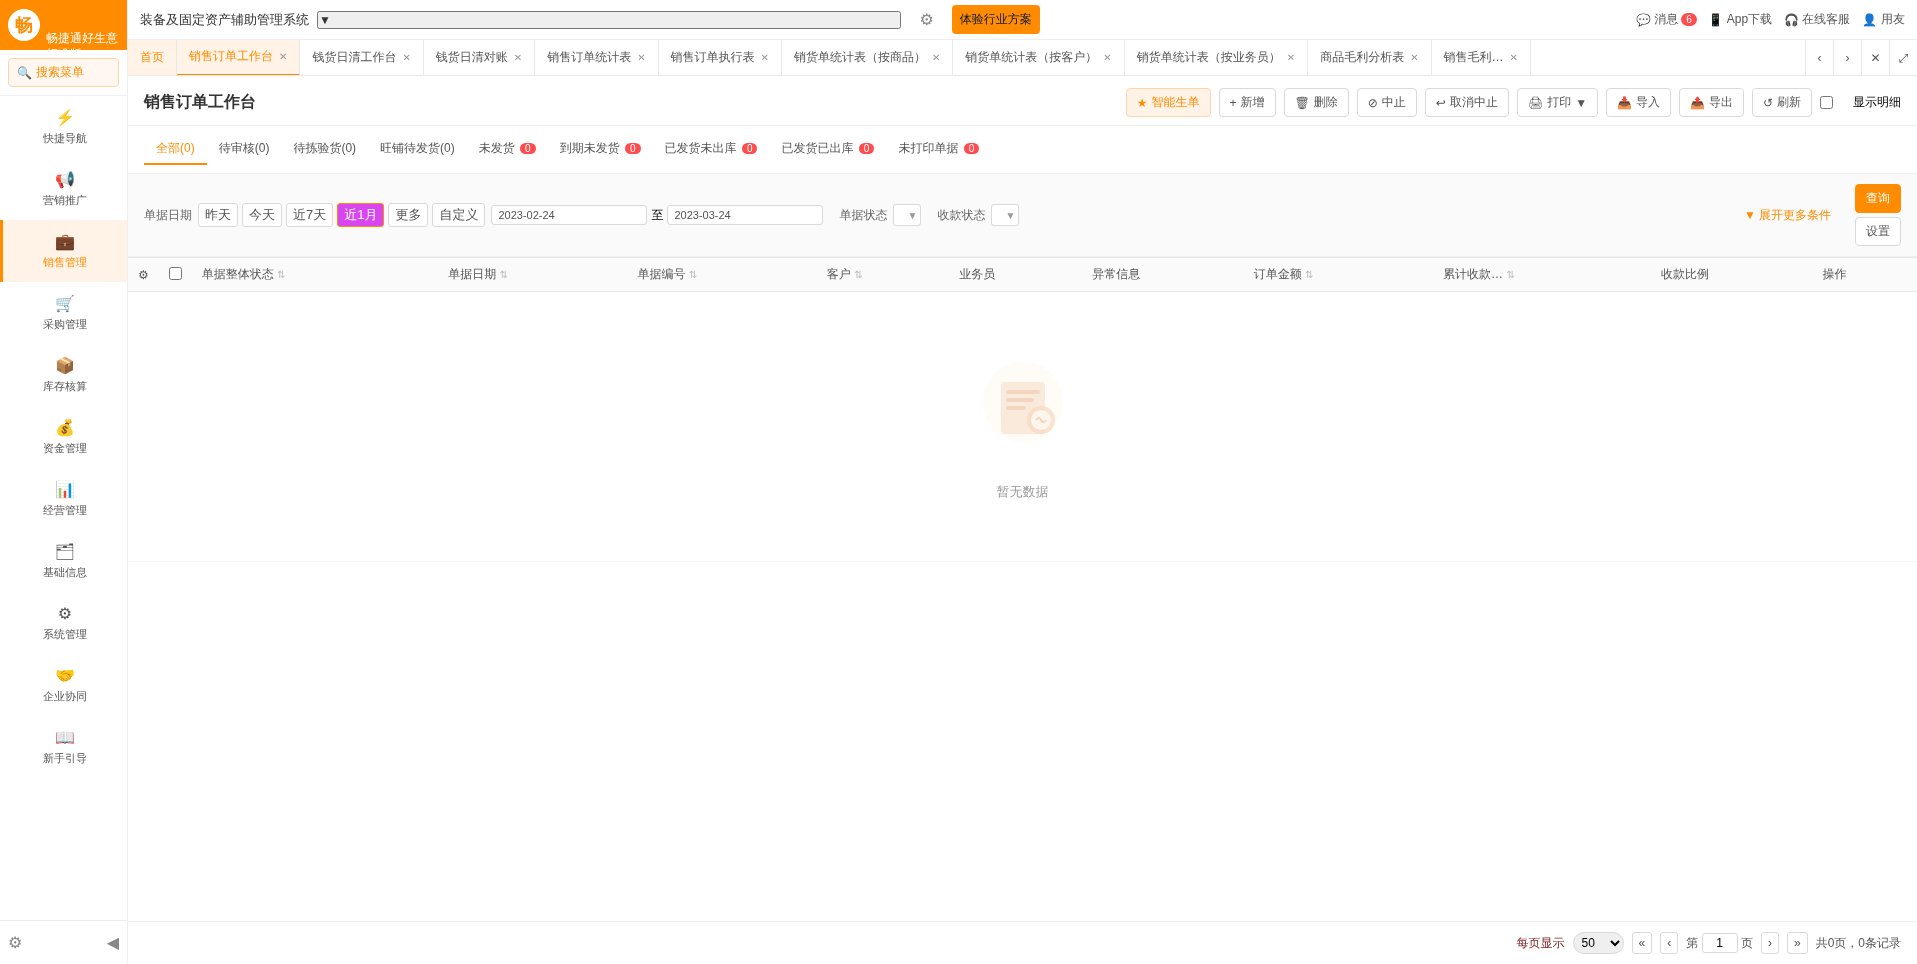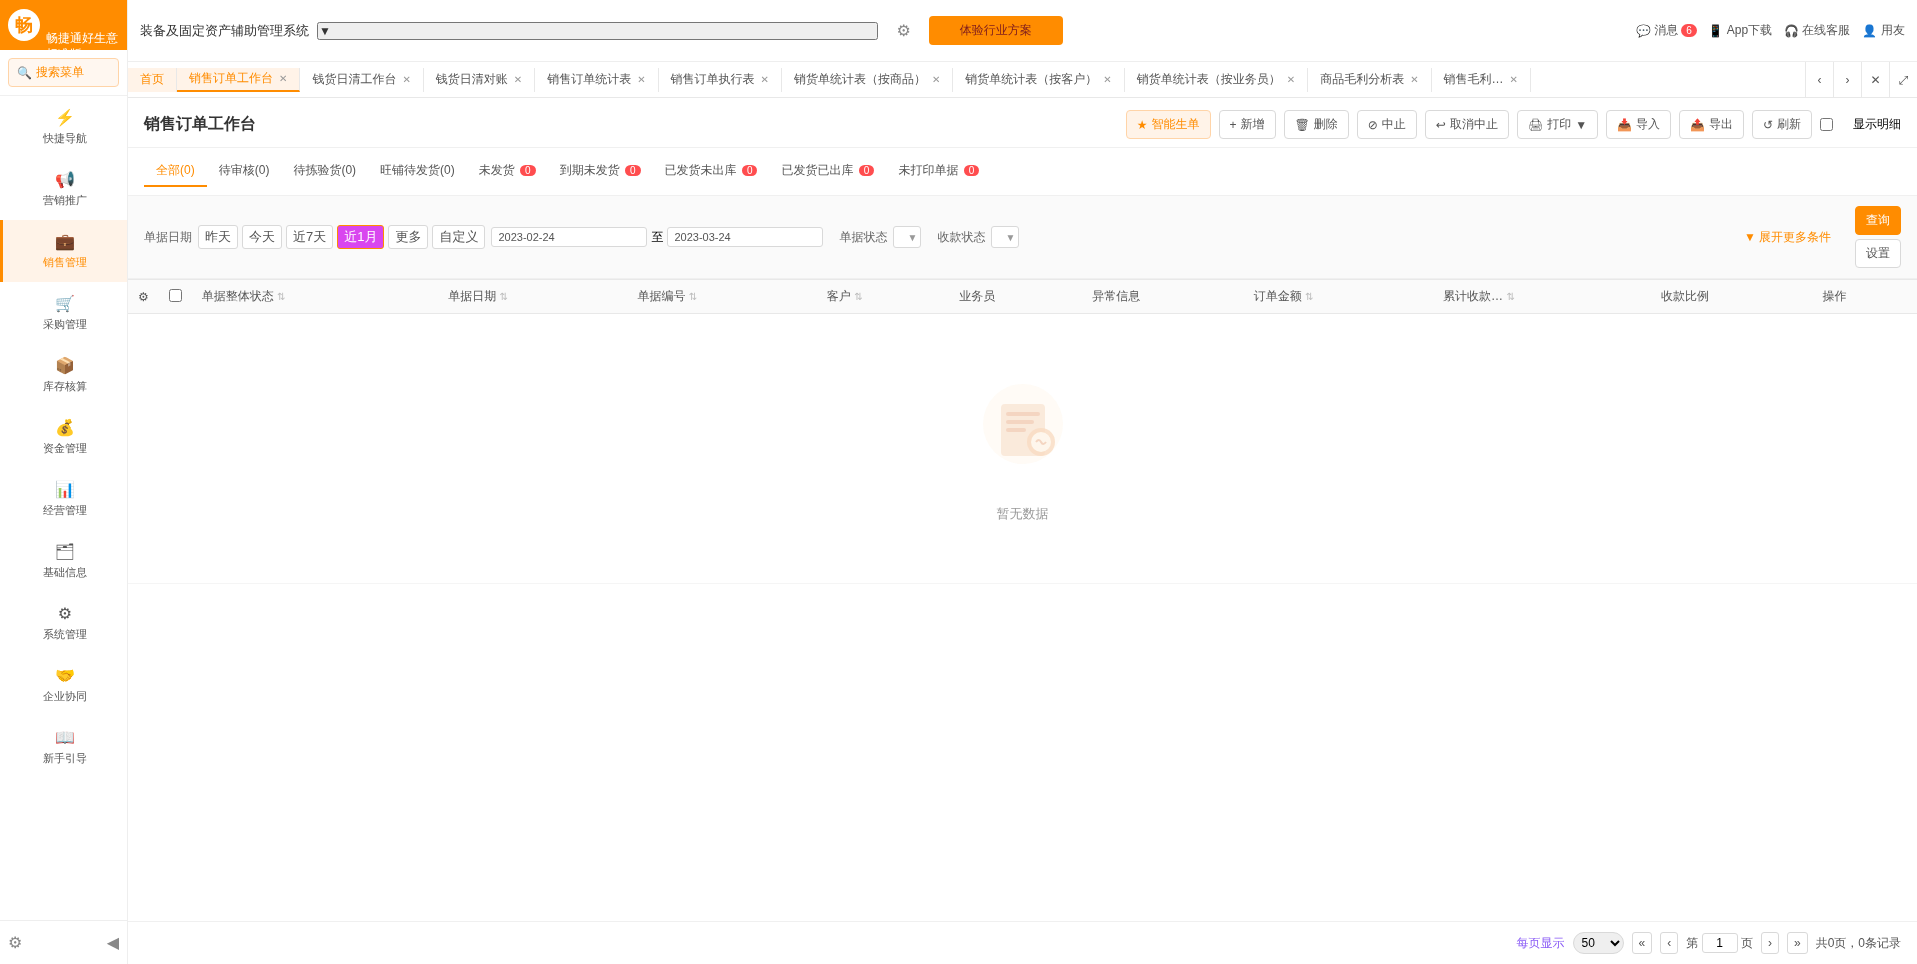--- a/index.html
+++ b/index.html
@@ -16,31 +16,31 @@
     .sidebar-item { padding: 12px 8px; display: flex; flex-direction: column; align-items: center; cursor: pointer; color: #555; gap: 4px; border-left: 3px solid transparent; }
     .sidebar-item.active { background: #fff3e8; color: #ff8c00; border-left: 3px solid #ff8c00; }
     .sidebar-item .item-icon { font-size: 16px; }
     .sidebar-item .item-label { font-size: 11px; text-align: center; }
     .sidebar-footer { padding: 12px 8px; display: flex; justify-content: space-between; align-items: center; border-top: 1px solid #eee; }
 
     
     .main { flex: 1; display: flex; flex-direction: column; overflow: hidden; }
 
     
-    .topbar { height: 62px; background: #fff; border-bottom: 1px solid #eee; display: flex; align-items: center; padding: 0 12px; gap: 8px; }
+    .topbar { height: 40px; background: #fff; border-bottom: 1px solid #eee; display: flex; align-items: center; padding: 0 12px; gap: 8px; }
     .topbar-title { font-size: 13px; color: #333; flex: 1; display: flex; align-items: center; gap: 6px; }
     .topbar-actions { display: flex; align-items: center; gap: 12px; }
     .topbar-actions .icon-btn { display: flex; align-items: center; gap: 3px; color: #555; cursor: pointer; font-size: 12px; }
     .topbar-actions .badge { background: #ff4d4f; color: white; border-radius: 10px; padding: 1px 5px; font-size: 10px; }
-    .topbar-btn-orange { background: #ff8c00; color: #7f1d1d; border: none; border-radius: 4px; padding: 6px 31px; cursor: pointer; font-size: 12px; }
+    .topbar-btn-orange { background: #ff8c00; color: #0f172a; border: none; border-radius: 4px; padding: 6px 8px; cursor: pointer; font-size: 12px; }
     .user-btn { display: flex; align-items: center; gap: 4px; color: #555; cursor: pointer; }
 
     
     .tabbar { height: 36px; background: #fff; border-bottom: 1px solid #e8e8e8; display: flex; align-items: center; overflow: hidden; }
-    .tab { height: 24px; padding: 0 12px; display: flex; align-items: center; gap: 4px; cursor: pointer; color: #555; white-space: nowrap; border-right: 1px solid #e8e8e8; font-size: 12px; flex-shrink: 0; }
+    .tab { height: 36px; padding: 0 12px; display: flex; align-items: center; gap: 4px; cursor: pointer; color: #555; white-space: nowrap; border-right: 1px solid #e8e8e8; font-size: 12px; flex-shrink: 0; }
     .tab.active { background: #fff3e8; color: #ff8c00; border-bottom: 2px solid #ff8c00; }
     .tab.home { background: #fff3e8; color: #ff8c00; }
     .tab .close-icon { font-size: 10px; color: #999; margin-left: 2px; }
     .tab-nav-btns { display: flex; align-items: center; margin-left: auto; }
     .tab-nav-btn { width: 28px; height: 36px; display: flex; align-items: center; justify-content: center; cursor: pointer; color: #555; border-left: 1px solid #e8e8e8; }
 
     
     .content { flex: 1; overflow: hidden; display: flex; flex-direction: column; background: #f0f2f5; }
     .content-inner { flex: 1; overflow: hidden; display: flex; flex-direction: column; background: white; margin: 0; }
 
@@ -87,21 +87,21 @@
     .data-table td { padding: 8px 10px; border-bottom: 1px solid #f5f5f5; color: #333; }
     .table-scroll { flex: 1; overflow-y: auto; overflow-x: auto; }
 
     
     .empty-state { display: flex; flex-direction: column; align-items: center; justify-content: center; padding: 60px 0; }
     .empty-icon { font-size: 80px; margin-bottom: 12px; opacity: 0.4; color: #ffb87a; }
     .empty-text { color: #999; font-size: 13px; }
 
     
     .pagination { padding: 10px 16px; display: flex; align-items: center; justify-content: flex-end; gap: 8px; border-top: 1px solid #f0f0f0; background: white; }
-    .pagination-label { color: #8b5cf6; }
+    .pagination-label { color: #7f1d1d; }
     .pagination-select { border: 1px solid #d9d9d9; border-radius: 11px; padding: 2px 4px; }
     .pagination-btn { border: 1px solid #d9d9d9; background: white; border-radius: 3px; padding: 3px 6px; cursor: pointer; color: #555; }
     .pagination-btn:disabled { color: #ccc; cursor: not-allowed; }
     .pagination-info { color: #555; }
     .page-input { border: 1px solid #d9d9d9; border-radius: 3px; padding: 2px 4px; width: 36px; text-align: center; }
 
     
     .scrollbar-area { height: 12px; overflow-x: auto; padding: 0 16px; }
     .scrollbar-inner { width: 2000px; height: 1px; }
 

